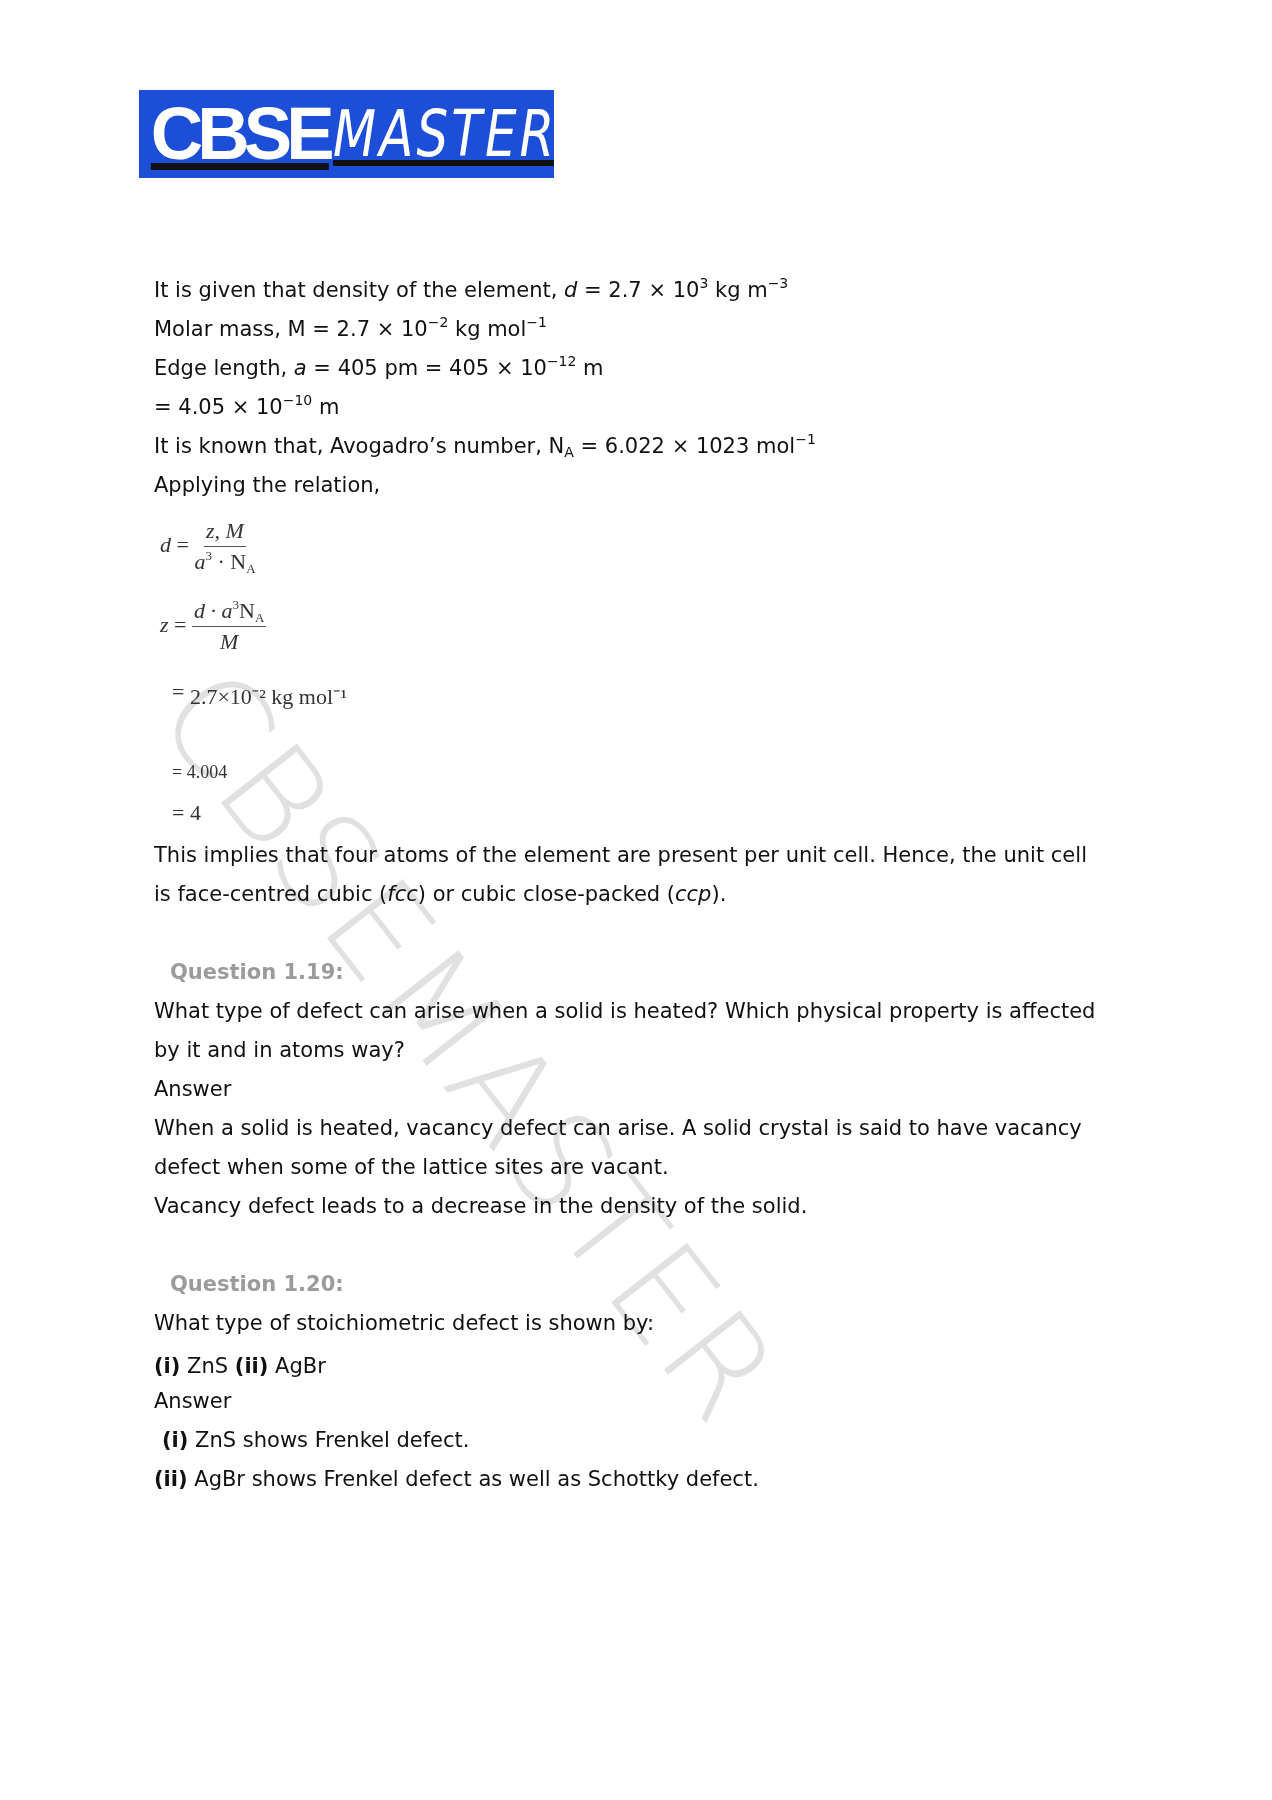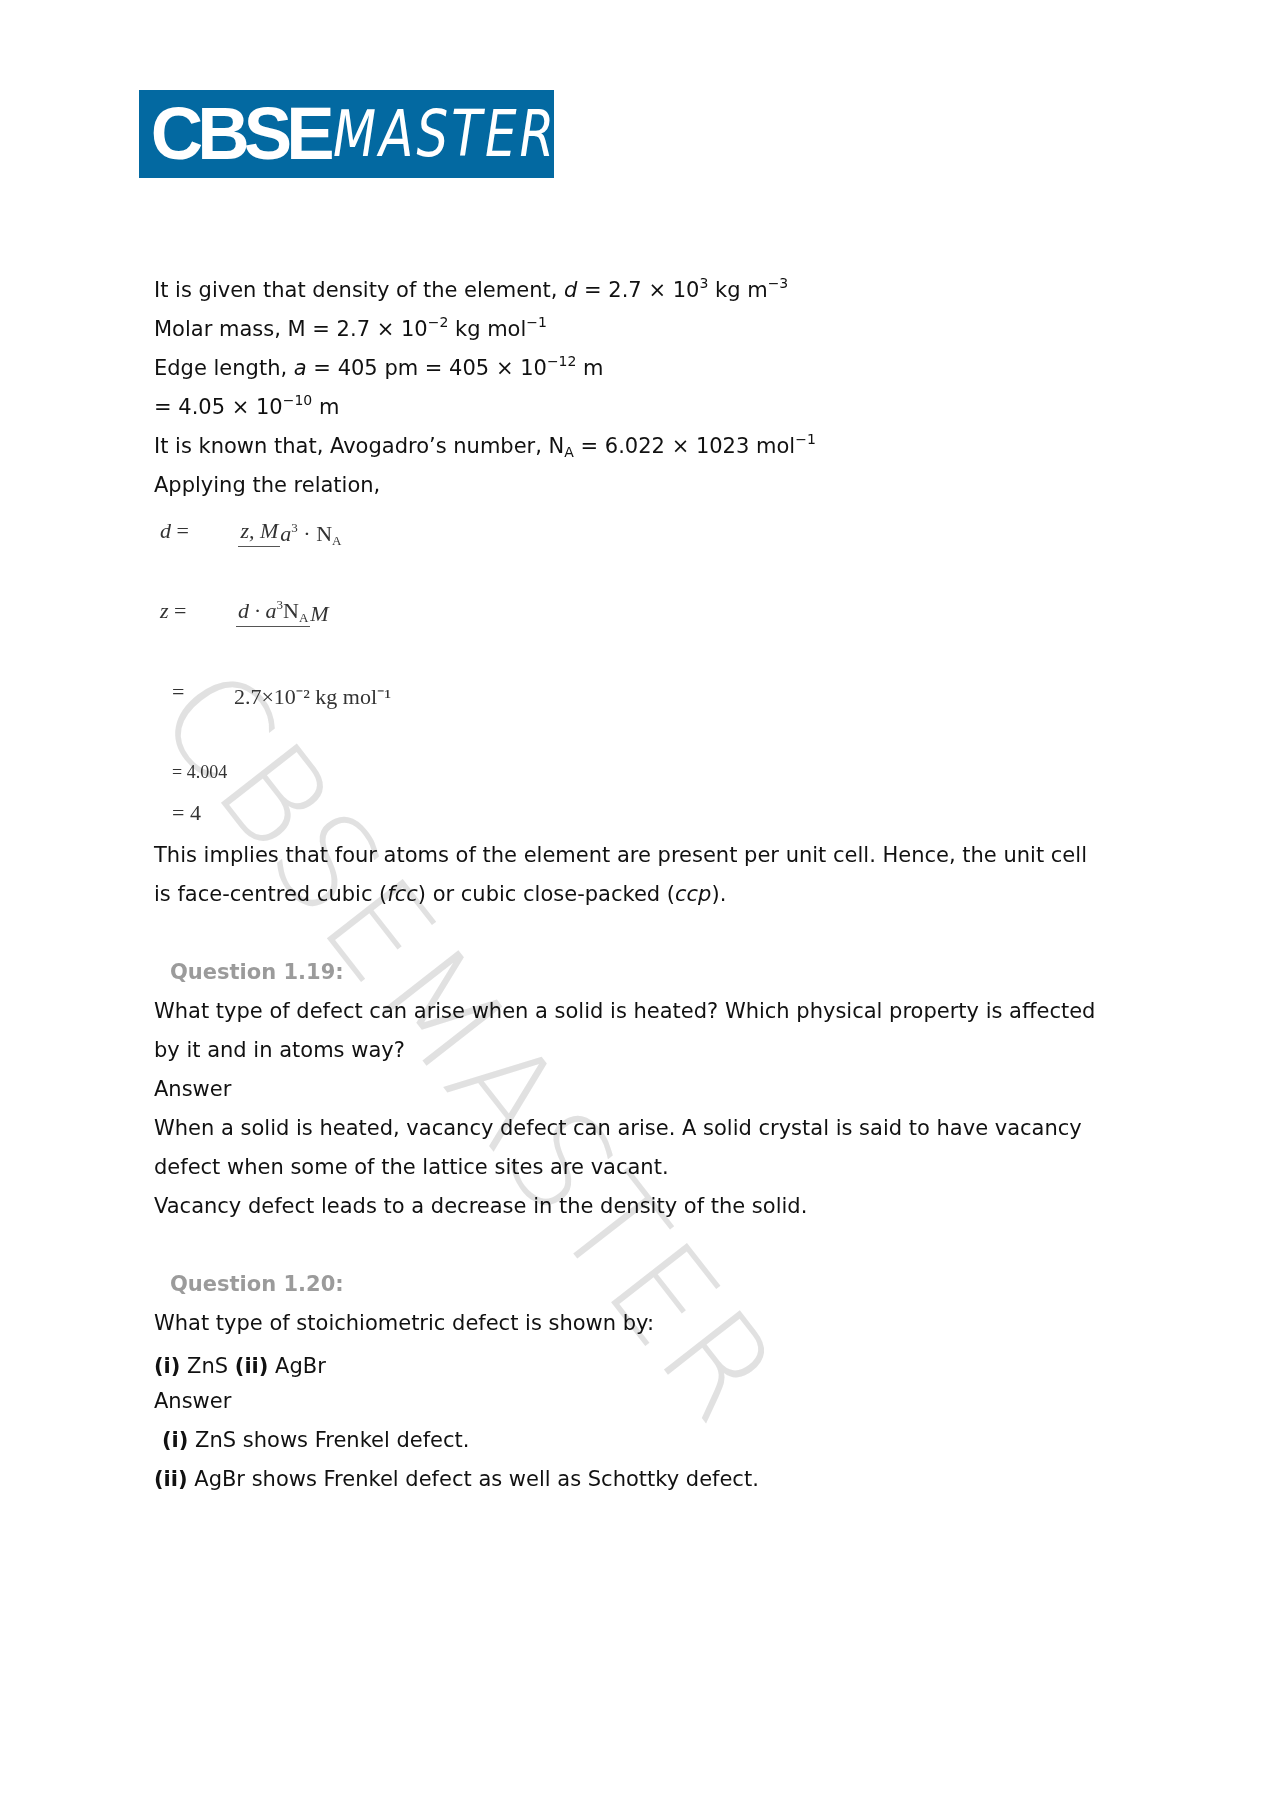--- a/index.html
+++ b/index.html
@@ -2,21 +2,21 @@
 <html><head>
 <meta charset="utf-8">
 <style>
   html, body { margin: 0; padding: 0; background: #ffffff; }
   body {
     width: 1272px; height: 1800px; position: relative; overflow: hidden;
     font-family: "DejaVu Sans", sans-serif; color: #111111;
   }
   .logo {
     position: absolute; left: 139px; top: 90px; width: 415px; height: 88px;
-    background: #0369a1; display: flex; align-items: center; overflow: hidden;
+    background: #1d4ed8; display: flex; align-items: center; overflow: hidden; text-decoration: underline;
   }
   .logo .cbse {
     font-family: "Liberation Sans", sans-serif; font-weight: 700; color: #ffffff;
     font-size: 74px; letter-spacing: -6px; margin-left: 10px; line-height: 1;
     transform: scaleX(0.98);
   }
   .logo .master {
     font-family: "DejaVu Sans", sans-serif; font-weight: 200; color: #ffffff;
     font-size: 64px; letter-spacing: 4px; line-height: 1; margin-left: 2px;
     transform: scaleX(0.78); transform-origin: left center; font-style: italic;
@@ -30,21 +30,21 @@
   }
   .content { position: absolute; left: 154px; top: 280px; width: 975px; font-size: 21px; }
   .line { position: absolute; left: 0; white-space: nowrap; line-height: 1; }
   sup { font-size: 14px; vertical-align: 9px; line-height: 0; }
   sub { font-size: 14px; vertical-align: -4px; line-height: 0; }
   .q-heading { color: #9b9b9b; font-weight: bold; margin-left: 16px; }
   .bold { font-weight: bold; }
   .math {
     font-family: "Liberation Serif", serif; color: #333; position: absolute; left: 0;
   }
-  .frac { display: inline-flex; flex-direction: row; align-items: center; vertical-align: middle; margin-left: 44px; }
+  .frac { display: inline-flex; flex-direction: column; align-items: center; vertical-align: middle; }
   .frac .num { padding: 0 2px 2px 2px; border-bottom: 1.5px solid #555; }
   .frac .den { padding-top: 2px; }
   .math i { font-style: italic; }
   .msup { font-size: 13px; vertical-align: 9px; line-height: 0; }
   .msub { font-size: 13px; vertical-align: -4px; line-height: 0; }
 </style>
 </head>
 <body>
 
 <div class="logo">

